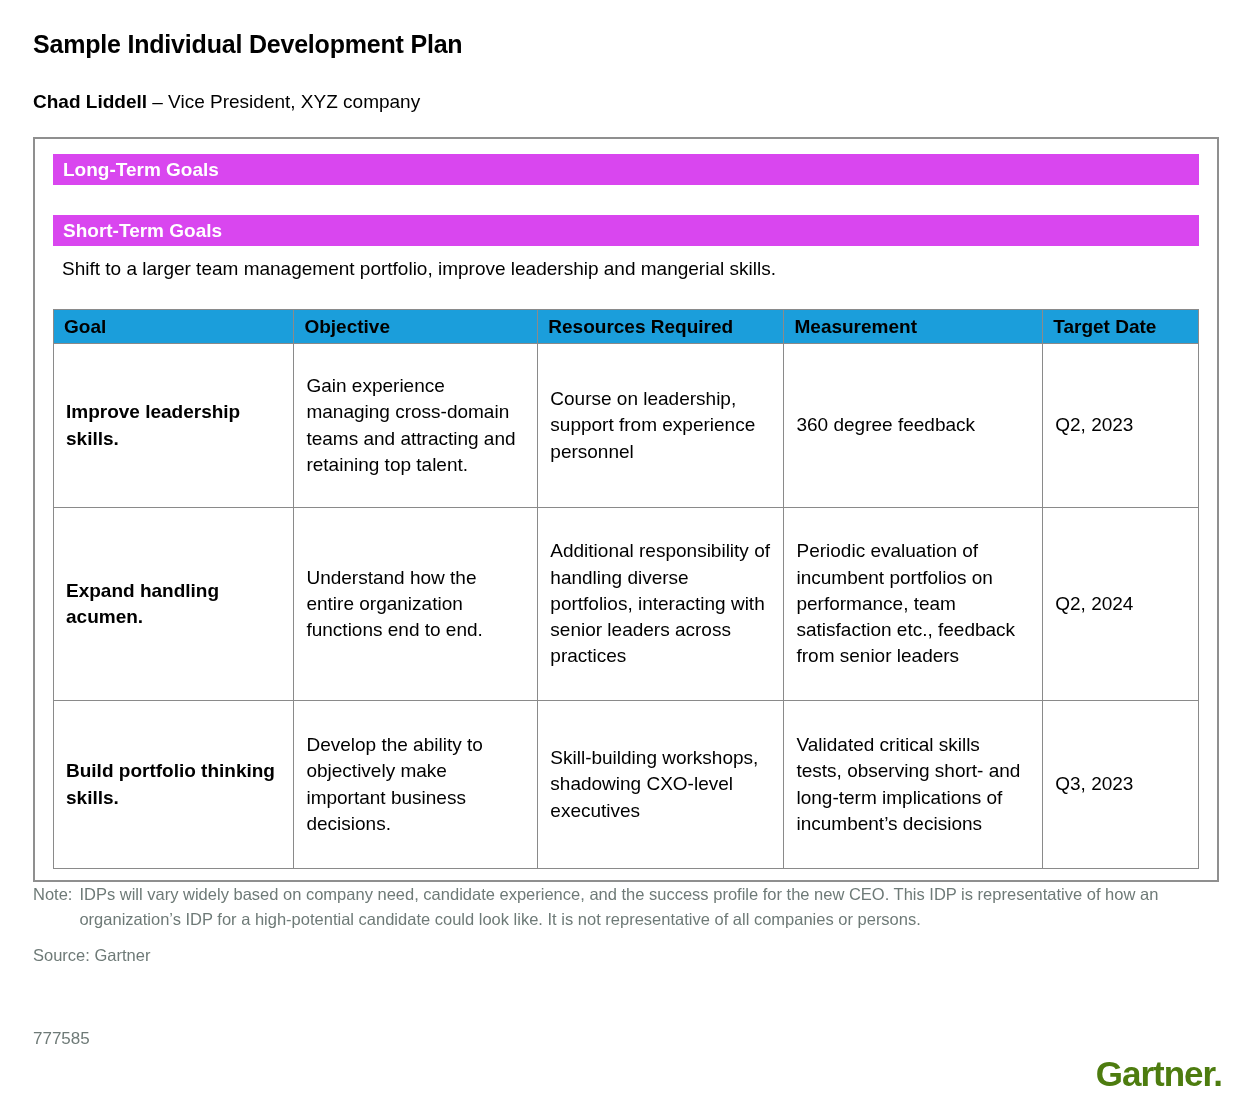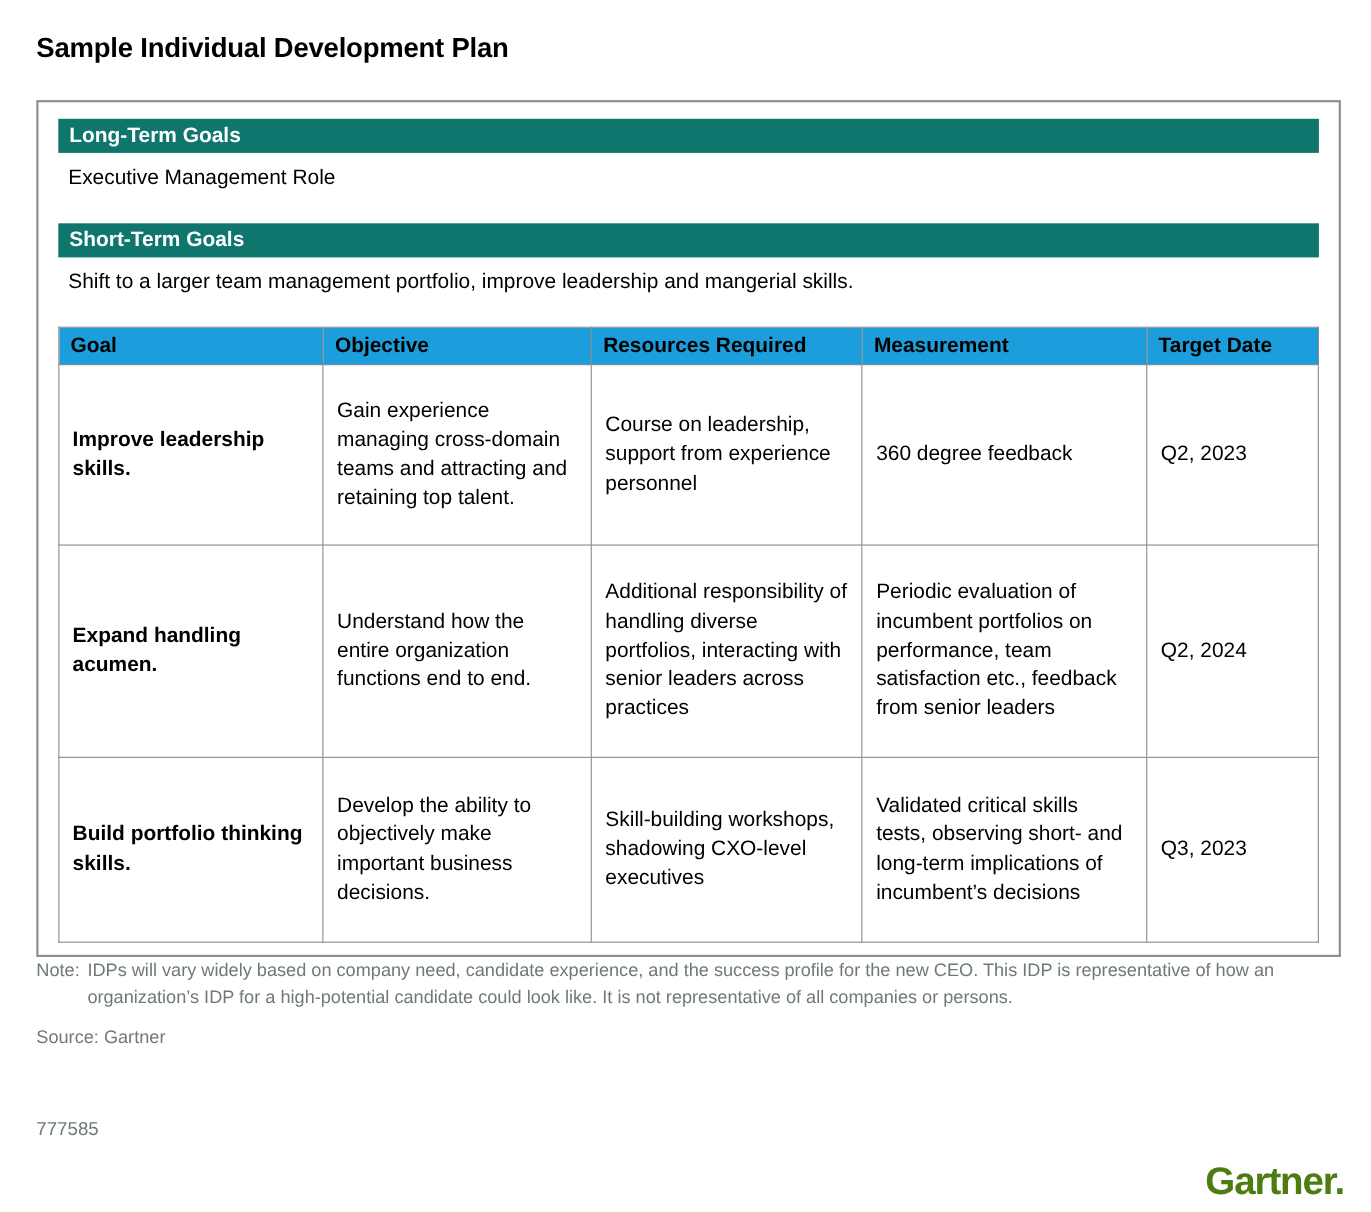--- a/index.html
+++ b/index.html
@@ -28,21 +28,21 @@
   }
   .subtitle .name { font-weight: 800; }
   .content-box {
     width: 1186px;
     border: 2px solid #8f8f8f;
     padding: 15px 18px 11px 18px;
     background: #fff;
   }
   .section-bar {
     height: 31px;
-    background: #0f766e;
+    background: #d946ef;
     color: #ffffff;
     font-size: 19px;
     font-weight: 800;
     line-height: 31px;
     padding: 0 10px;
   }
   .section-body {
     font-size: 19px;
     padding: 12px 2px 0 9px;
   }
@@ -107,25 +107,27 @@
     letter-spacing: -1px;
   }
 </style>
 </head>
 <body>
 
 <div class="page">
 
   <h1 class="doc-title">Sample Individual Development Plan</h1>
 
+  <p class="subtitle">
+    <span class="name">Chad Liddell</span><span> – Vice President, XYZ company</span>
+  </p>
 
   <div class="content-box">
 
     <div class="section-bar">Long-Term Goals</div>
-    <div class="section-body">Executive Management Role</div>
 
     <div class="gap-lg"></div>
 
     <div class="section-bar">Short-Term Goals</div>
     <div class="section-body">Shift to a larger team management portfolio, improve leadership and mangerial skills.</div>
 
     <div class="gap-md"></div>
 
     <table class="idp">
       <colgroup>

